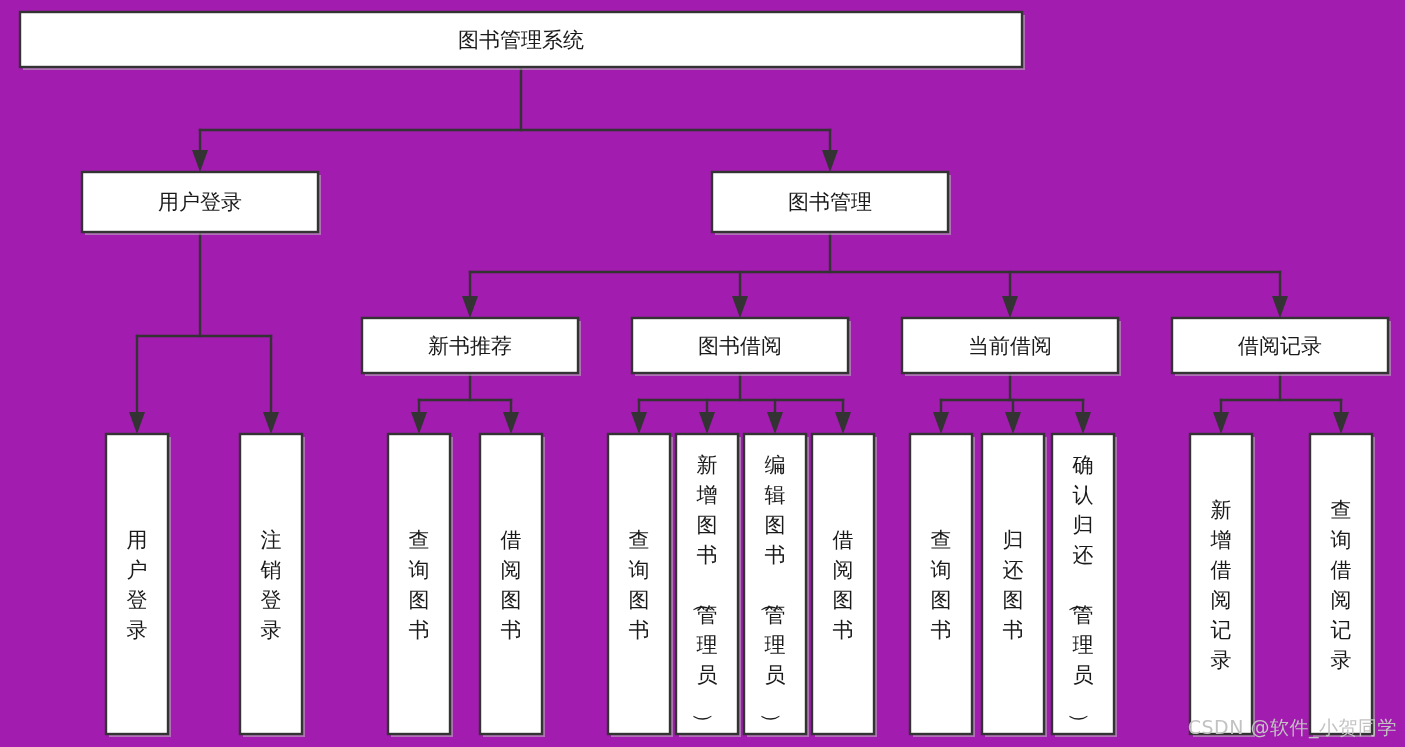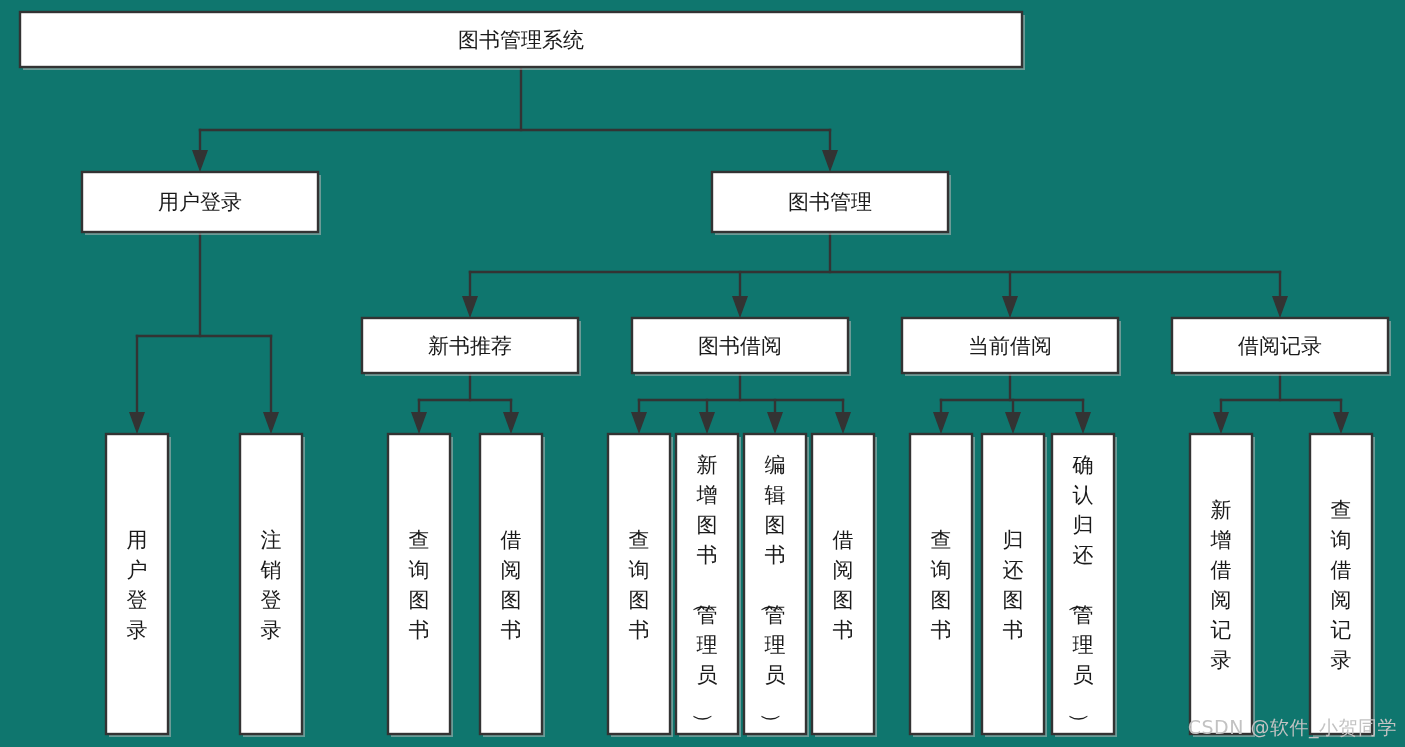--- a/index.html
+++ b/index.html
@@ -8,21 +8,21 @@
     padding: 0;
     background: #ffffff;
   }
   body {
     font-family: "DejaVu Sans", "Liberation Sans", sans-serif;
   }
   #diagram-root {
     position: relative;
     width: 1405px;
     height: 747px;
-    background: #0f766e;
+    background: #a21caf;
     overflow: hidden;
   }
   svg#diagram-svg {
     position: absolute;
     left: 0;
     top: 0;
     width: 1405px;
     height: 747px;
     display: block;
   }

